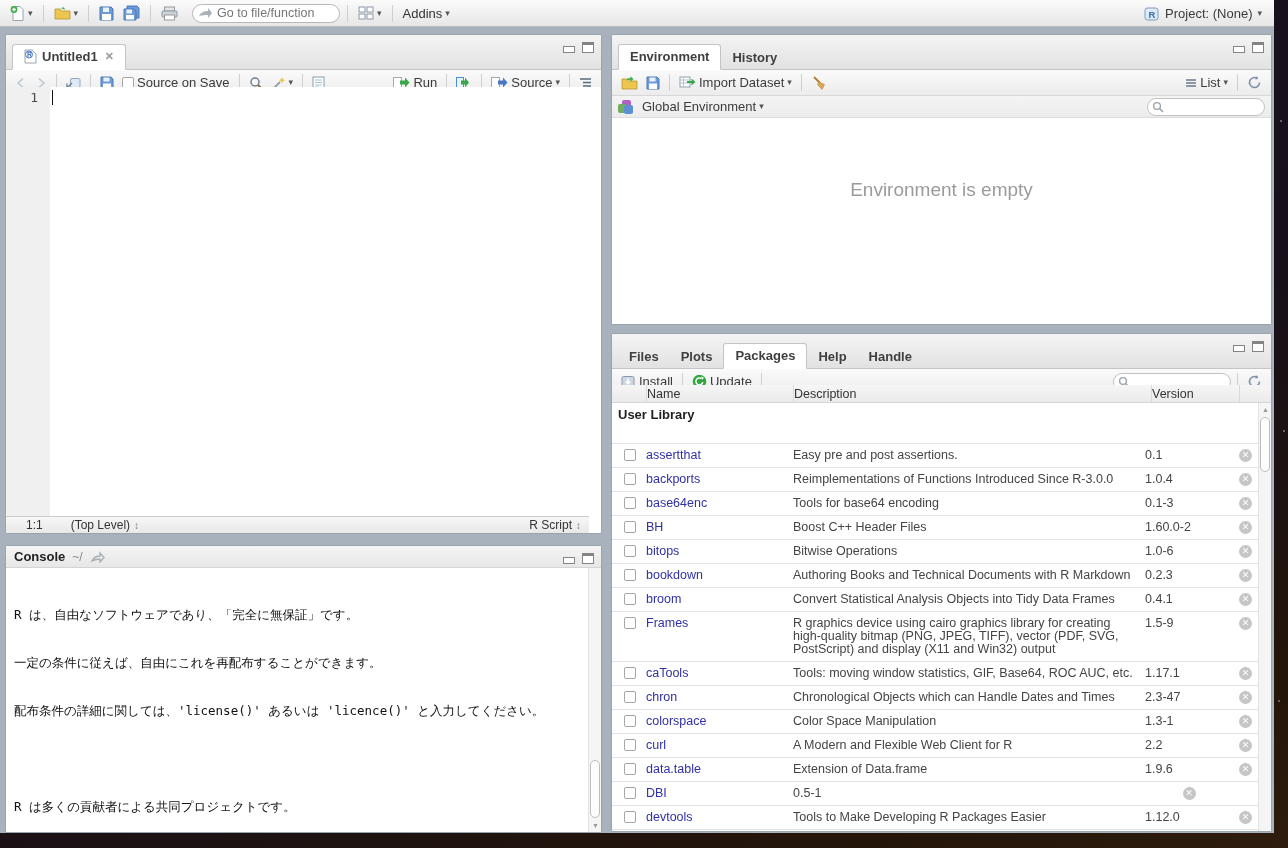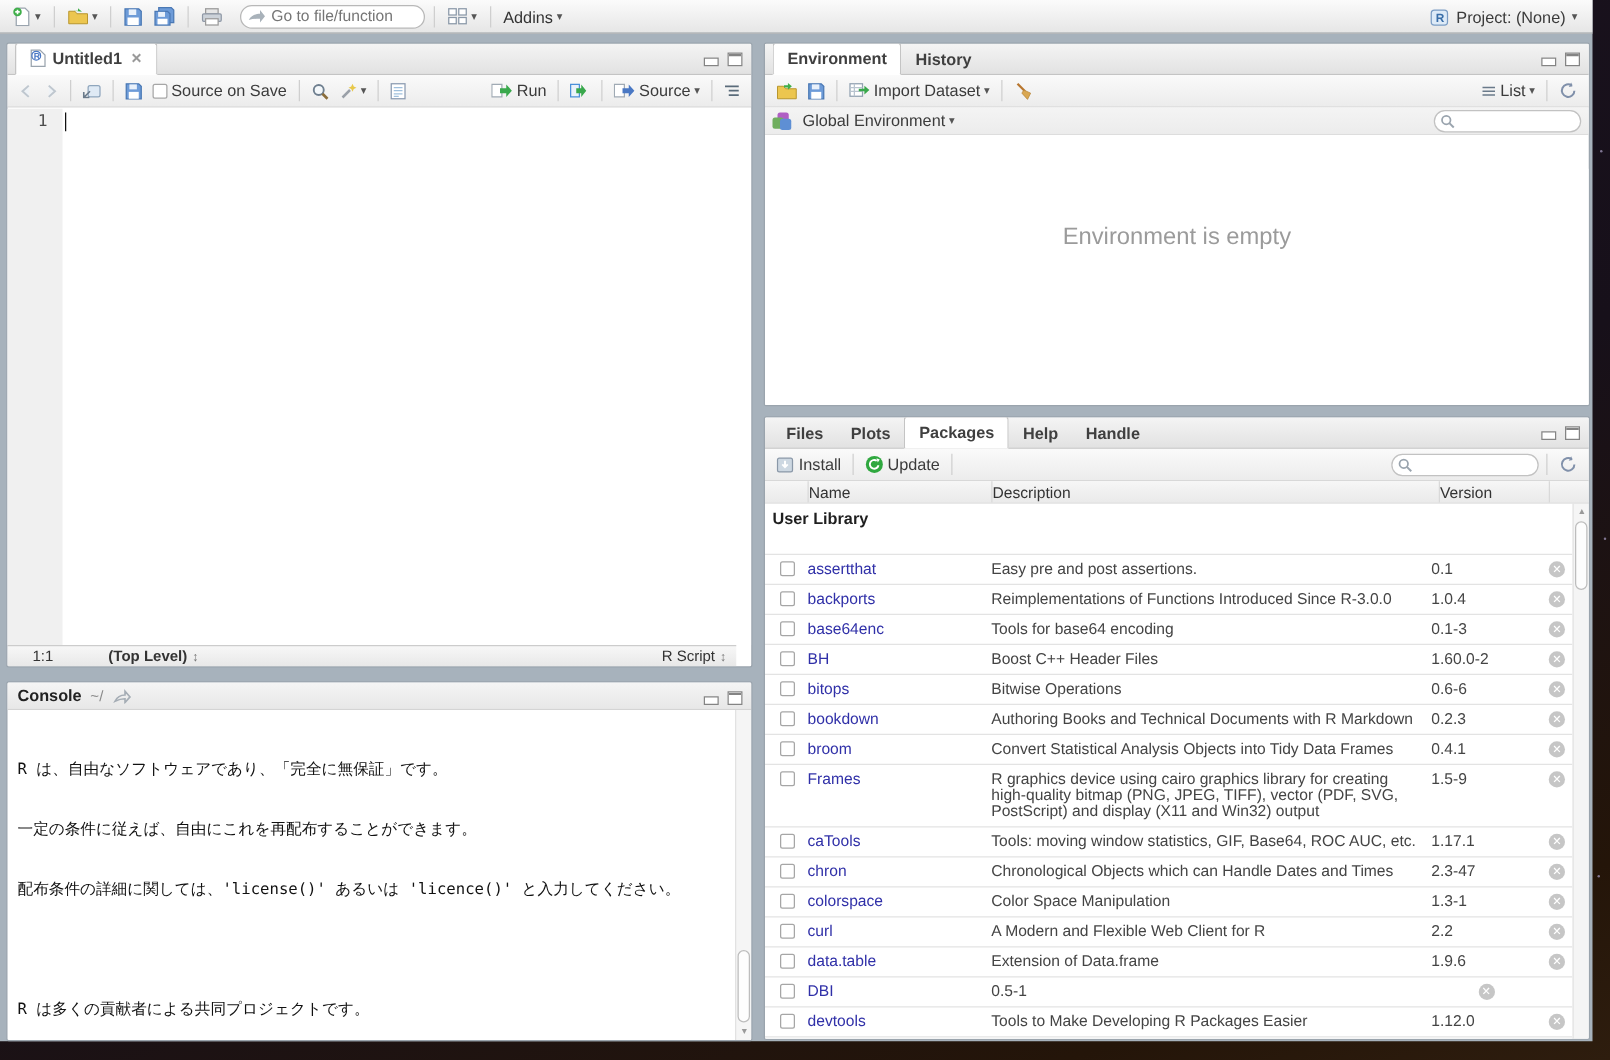--- a/index.html
+++ b/index.html
@@ -39,21 +39,21 @@
   .spacer { flex:1; }
   .proj-btn { display:inline-flex; align-items:center; gap:5px; margin-right:6px; color:#3b3b3b; }
 
   
   .pane {
     position:absolute; background:#fff;
     border:1px solid #9aa4ad; border-radius:2px;
     overflow:hidden;
   }
   .tabstrip {
-    position:relative; height:25px;
+    position:relative; height:35px;
     background:linear-gradient(#f4f4f4,#e2e2e2);
     border-bottom:1px solid #c4c4c4;
     display:flex; align-items:flex-end; padding-left:6px;
   }
   .tab {
     font-weight:bold; color:#3f3f3f; font-size:13px;
     padding:4px 11px 5px; cursor:default; position:relative; top:1px;
   }
   .tab.active {
     background:#fff; border:1px solid #c4c4c4; border-bottom-color:#fff;
@@ -391,21 +391,21 @@
         </span>
     </div>
     <div class="editor-wrap">
       <div class="gutter">
         <span>1</span>
       </div>
       <span class="edit-caret"></span>
     </div>
     <div class="src-status">
       <span style="margin-left:20px;">1:1</span>
-      <span style="margin-left:44px;font-weight:bold;"><span>(Top Level)</span><span class="updown">↕</span></span>
+      <span style="margin-left:28px;"><span>(Top Level)</span><span class="updown">↕</span></span>
       <span class="spacer"></span>
       <span style="margin-right:8px;"><span>R Script</span><span class="updown">↕</span></span>
     </div>
   </div>
 
   <div class="pane" id="console-pane">
     <div class="console-header">
       <span class="console-title">Console</span>
       <span class="console-path">~/</span>
       <span class="share-arrow icn">
@@ -628,21 +628,21 @@
         <span class="pkg-check"></span>
         <a class="pkg-name">BH</a>
         <span class="pkg-desc">Boost C++ Header Files</span>
         <span class="pkg-ver">1.60.0-2</span>
         <span class="pkg-remove">✕</span>
       </div>
       <div class="pkg-row">
         <span class="pkg-check"></span>
         <a class="pkg-name">bitops</a>
         <span class="pkg-desc">Bitwise Operations</span>
-        <span class="pkg-ver">0.6-6</span>
+        <span class="pkg-ver">1.0-6</span>
         <span class="pkg-remove">✕</span>
       </div>
       <div class="pkg-row">
         <span class="pkg-check"></span>
         <a class="pkg-name">bookdown</a>
         <span class="pkg-desc">Authoring Books and Technical Documents with R Markdown</span>
         <span class="pkg-ver">0.2.3</span>
         <span class="pkg-remove">✕</span>
       </div>
       <div class="pkg-row">

